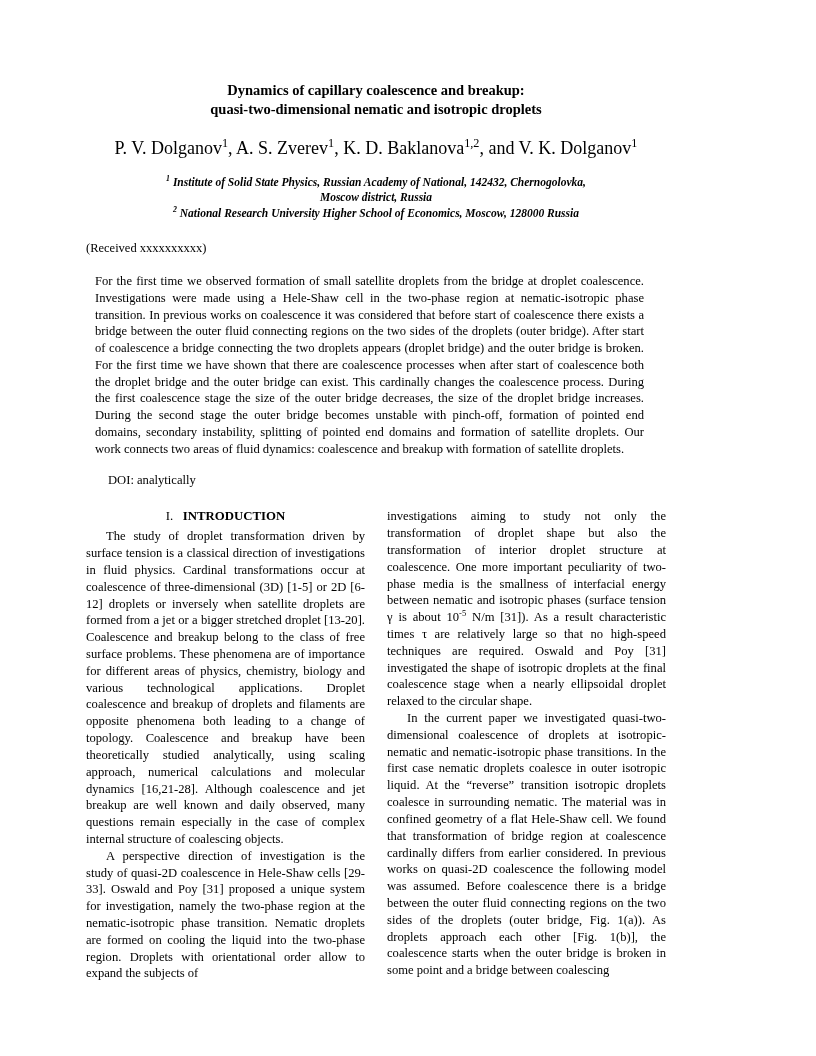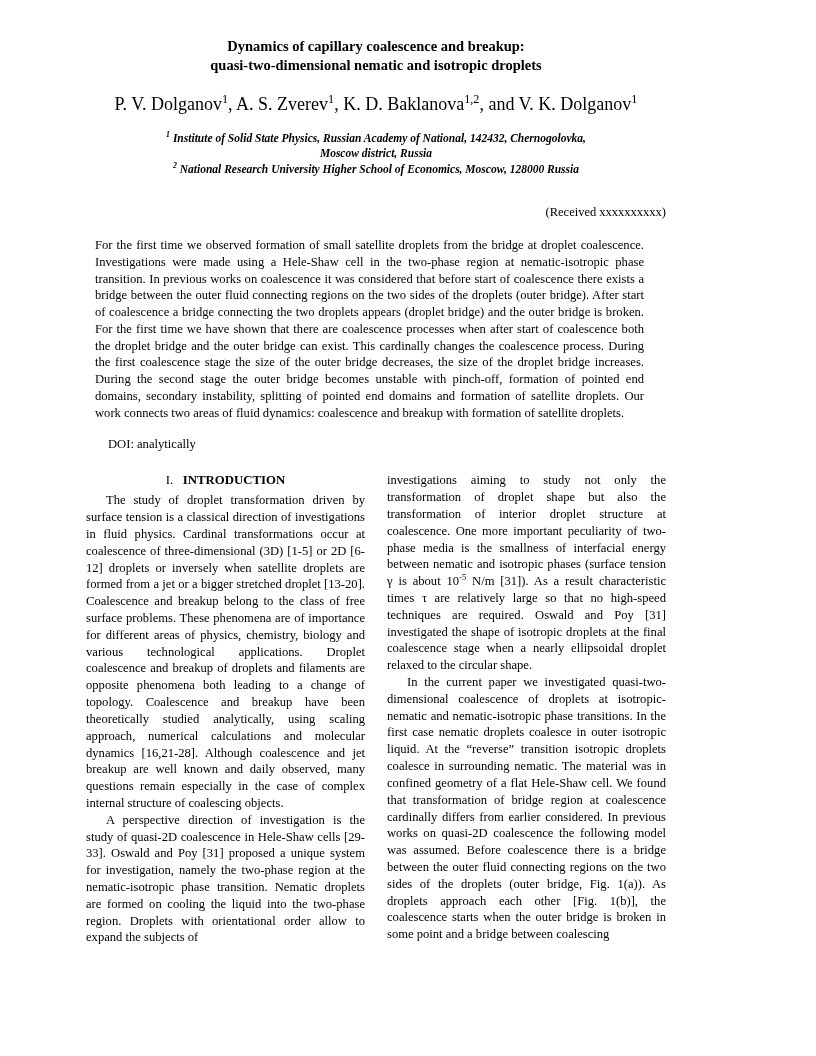--- a/index.html
+++ b/index.html
@@ -14,21 +14,21 @@
     color: #000000;
     position: relative;
     overflow: hidden;
   }
   .page {
     position: absolute;
     left: 0; top: 0;
     width: 752px;
     height: 1056px;
     box-sizing: border-box;
-    padding: 29px 86px 40px 86px;
+    padding: 73px 86px 40px 86px;
   }
   .title {
     text-align: center;
     font-size: 14.5px;
     font-weight: bold;
     line-height: 1.32;
     margin: 8px 0 0 0;
   }
   .title .line2 { display: block; }
   .authors {
@@ -40,23 +40,23 @@
   .affil {
     text-align: center;
     font-size: 11.5px;
     font-style: italic;
     font-weight: bold;
     margin-top: 14px;
     line-height: 1.35;
   }
   .affil .aff-line { display: block; }
   .received {
-    text-align: right;
+    text-align: left;
     font-size: 12.5px;
-    margin-top: 28px;
+    margin-top: 20px;
   }
   sup { font-size: 0.68em; vertical-align: super; line-height: 0; }
   .abstract {
     margin: 17px 22px 0 9px;
     font-size: 12.6px;
     line-height: 1.33;
     text-align: justify;
   }
   .doi {
     margin: 16px 0 0 22px;

